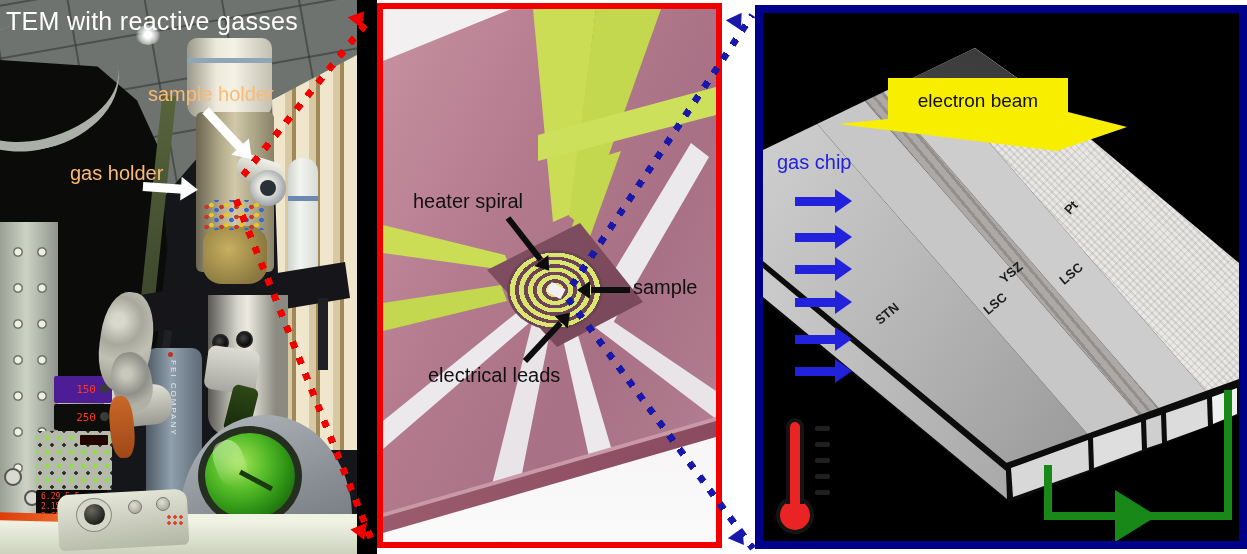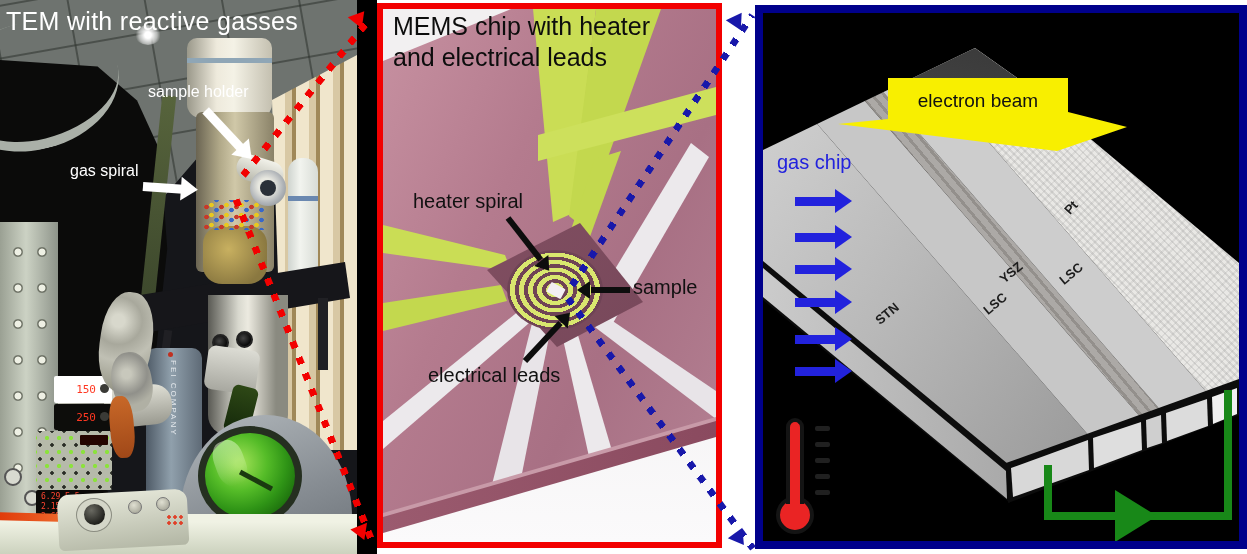--- a/index.html
+++ b/index.html
@@ -14,21 +14,21 @@
            border-left:13px solid currentColor;border-top:9px solid transparent;border-bottom:9px solid transparent;}
   .arr.thick .sh{height:9px;top:-4px;}
   .arr.thick .tp{border-left-width:17px;border-top-width:12px;border-bottom-width:12px;top:-12px;}
   
   .dotline{position:absolute;height:7px;transform-origin:0 50%;z-index:60;
            background:repeating-linear-gradient(90deg,var(--c) 0 7px,transparent 7px 17px);}
   .dothead{position:absolute;width:0;height:0;z-index:61;
            border-left:15px solid var(--c);border-top:9px solid transparent;border-bottom:9px solid transparent;}
   
   #photo{position:absolute;left:0;top:0;width:357px;height:554px;background:#15161a;overflow:hidden;}
-  .photo-label{position:absolute;color:#ffffff;font-size:16px;z-index:30;}
+  .photo-label{position:absolute;color:#fdba74;font-size:20px;z-index:30;}
   #photo-title{position:absolute;left:6px;top:7px;color:#fff;font-size:25px;z-index:30;letter-spacing:.3px;}
   
   #mems{position:absolute;left:377px;top:3px;width:345px;height:545px;border:6px solid #f20000;
         background:linear-gradient(115deg,#c791a1 0%,#b47b8e 35%,#a87084 65%,#b58294 100%);overflow:hidden;}
   #mems .lead{position:absolute;inset:0;}
   .mems-label{position:absolute;color:#111;font-size:20px;z-index:20;}
   #mems-title{position:absolute;left:10px;top:2px;color:#0d0d0d;font-size:25px;line-height:1.25;z-index:20;}
   
   #insitu{position:absolute;left:755px;top:5px;width:492px;height:544px;border:8px solid #00008b;
           background:#000;overflow:hidden;}
@@ -132,21 +132,21 @@
                 background:linear-gradient(90deg,#9aa093,#ccd2c4 45%,#8e948a);
                 background-color:#b8beb0;"></div>
     <div class="abs" style="left:0;top:228px;width:58px;height:250px;
          background-image:radial-gradient(circle,#eef0e4 3px,#5a5e52 4px,transparent 5.5px);
          background-size:24px 36px;background-position:6px 6px;"></div>
     <div class="abs" style="left:4px;top:468px;width:18px;height:18px;border-radius:50%;
          background:#d8dad0;border:2px solid #555;"></div>
     <div class="abs" style="left:24px;top:490px;width:16px;height:16px;border-radius:50%;
          background:#d8dad0;border:2px solid #555;"></div>
 
-    <div class="abs" style="left:54px;top:376px;width:58px;height:27px;background:#ffffff;border-radius:2px;">
+    <div class="abs" style="left:54px;top:376px;width:58px;height:27px;background:#4c1d95;border-radius:2px;">
       <span style="position:absolute;right:16px;top:7px;color:#ff3822;font-family:'DejaVu Sans Mono',monospace;font-size:11px;">150</span>
       <span style="position:absolute;right:3px;top:8px;width:9px;height:9px;border-radius:50%;background:#3a3a36;"></span>
     </div>
     <div class="abs" style="left:54px;top:404px;width:58px;height:26px;background:#0d0d0b;border-radius:2px;">
       <span style="position:absolute;right:16px;top:7px;color:#ff3822;font-family:'DejaVu Sans Mono',monospace;font-size:11px;">250</span>
       <span style="position:absolute;right:3px;top:8px;width:9px;height:9px;border-radius:50%;background:#3a3a36;"></span>
     </div>
     <div class="abs" style="left:36px;top:431px;width:76px;height:59px;border-radius:2px;
          background-color:#b6baaa;
          background-image:radial-gradient(circle,#8ce23c 1.8px,transparent 2.4px),radial-gradient(circle,#2a2c26 1.5px,transparent 2px);
@@ -175,21 +175,21 @@
     <div class="abs" style="left:76px;top:498px;width:36px;height:34px;border-radius:50%;background:#d4d6c8;border:1px solid #8a8c80;"></div>
     <div class="abs" style="left:84px;top:504px;width:21px;height:21px;border-radius:50%;
          background:radial-gradient(circle at 35% 30%,#6a6a62,#22221e 70%);"></div>
     <div class="abs" style="left:128px;top:500px;width:14px;height:14px;border-radius:50%;background:radial-gradient(circle at 40% 35%,#e0e0d2,#9a9a8c);border:1px solid #777;"></div>
     <div class="abs" style="left:156px;top:497px;width:14px;height:14px;border-radius:50%;background:radial-gradient(circle at 40% 35%,#e0e0d2,#9a9a8c);border:1px solid #777;"></div>
     <div class="abs" style="left:166px;top:514px;width:18px;height:12px;
          background-image:radial-gradient(circle,#e04028 1.5px,transparent 2px);background-size:6px 6px;"></div>
 
     <div id="photo-title">TEM with reactive gasses</div>
     <div class="photo-label" style="left:148px;top:83px;">sample holder</div>
-    <div class="photo-label" style="left:70px;top:162px;">gas spiral</div>
+    <div class="photo-label" style="left:70px;top:162px;">gas holder</div>
     <div class="arr thick" style="left:206px;top:110px;width:66px;color:#fff;transform:rotate(47deg);z-index:31;">
       <i class="sh" style="width:52px;"></i>
         <i class="tp"></i>
     </div>
     <div class="arr thick" style="left:143px;top:186px;width:54px;color:#fff;transform:rotate(4deg);z-index:31;">
       <i class="sh" style="width:40px;"></i>
         <i class="tp"></i>
     </div>
   </div>
 
@@ -217,24 +217,20 @@
     <div class="abs" style="left:124px;top:241px;width:96px;height:80px;border-radius:50%;
                 background:repeating-radial-gradient(closest-side,#6f4355 0 4px,#d9e76e 4px 9px);"></div>
     <div class="abs" style="left:165px;top:276px;width:16px;height:11px;background:#f2eef2;transform:rotate(28deg);border-radius:1px;"></div>
 
     <div class="lead" style="clip-path:polygon(0 504px,333px 408px,333px 414px,0 510px);background:#c89aa8;"></div>
     <div class="lead" style="clip-path:polygon(0 508px,333px 412px,333px 430px,0 526px);
                 background:linear-gradient(90deg,#9b5b6f,#8a4a5f);"></div>
     <div class="lead" style="clip-path:polygon(0 524px,333px 428px,333px 533px,0 533px);
                 background:linear-gradient(180deg,#e8e4e6,#fbfafb);"></div>
 
-    <div id="mems-title">
-      <div>MEMS chip with heater</div>
-      <div>and electrical leads</div>
-    </div>
     <div class="mems-label" style="left:30px;top:181px;">heater spiral</div>
     <div class="mems-label" style="left:250px;top:267px;">sample</div>
     <div class="mems-label" style="left:45px;top:355px;">electrical leads</div>
     <div class="arr" style="left:125px;top:209px;width:66px;color:#0d0d0d;transform:rotate(52deg);z-index:21;">
       <i class="sh" style="width:53px;"></i>
         <i class="tp"></i>
     </div>
     <div class="arr" style="left:247px;top:281px;width:52px;color:#0d0d0d;transform:rotate(180deg);z-index:21;">
       <i class="sh" style="width:39px;"></i>
         <i class="tp"></i>

